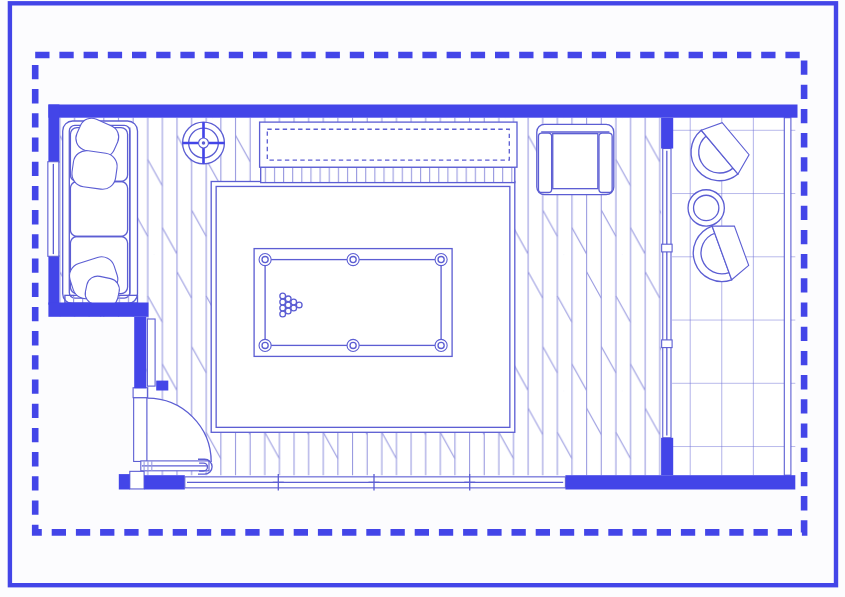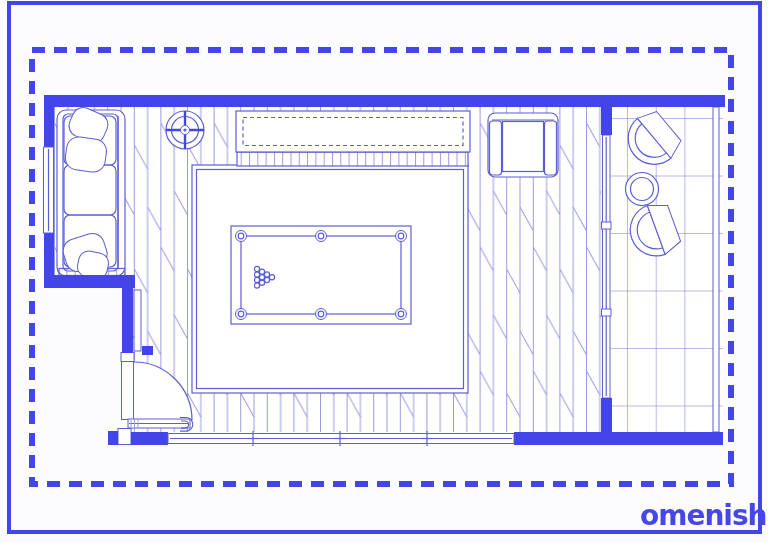--- a/index.html
+++ b/index.html
@@ -222,24 +222,13 @@
           <line x1="335" y1="438.5" x2="345" y2="438.5"></line>
       <line x1="427" y1="431" x2="427" y2="446"></line>
           <line x1="422" y1="438.5" x2="432" y2="438.5"></line>
     </g>
   </g>
 
   <rect x="9" y="3" width="751" height="529" class="frame" stroke-width="4"></rect>
   <rect x="32" y="50" width="699" height="434" class="frame" stroke-width="6" stroke-dasharray="13 9"></rect>
 </svg>
 
-<div class="logo">
-  <svg width="27" height="29" viewBox="0 0 27 29">
-    <g fill="var(--logo,#4647e4)">
-      <rect x="2" y="5" width="6" height="6"></rect>
-      <path d="M0,16 L13.5,4.5 L27,16 L20,16 L13.5,10.4 L7,16 Z"></path>
-      <rect x="1.5" y="16.5" width="7" height="12"></rect>
-      <rect x="18.5" y="16.5" width="7" height="12"></rect>
-    </g>
-  </svg>
-  <span class="logo-text">omenish</span>
 </div>
-</div>
 
 </body></html>

